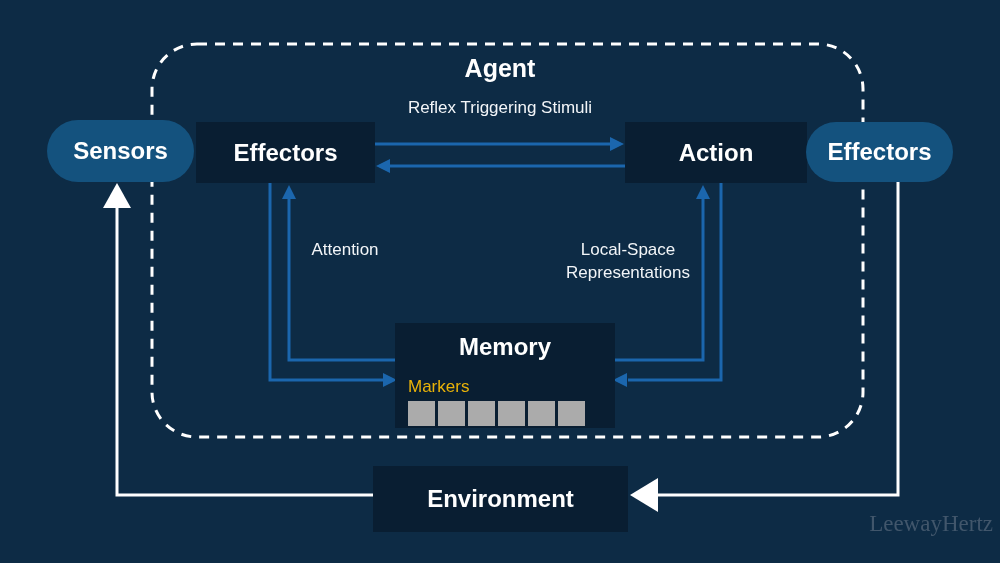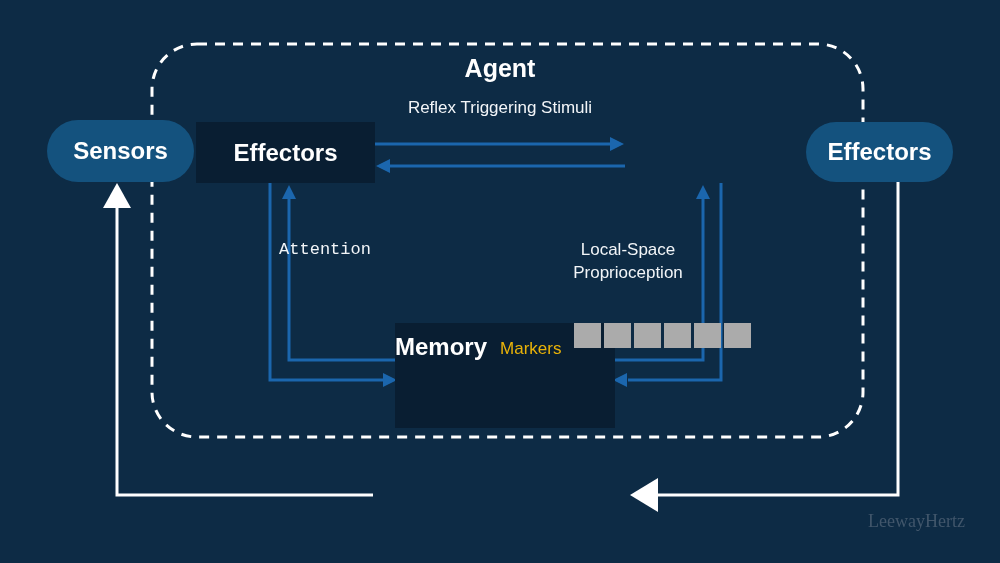--- a/index.html
+++ b/index.html
@@ -15,29 +15,29 @@
   .pill{background:#14527e;border-radius:31px;}
   .node-title{font-weight:bold;font-size:24px;color:#fff;white-space:nowrap;}
   .edge-label{
     position:absolute;z-index:3;font-size:17px;color:#f2f5f8;
     text-align:center;white-space:pre-line;line-height:23px;
   }
   .agent-title{
     position:absolute;z-index:3;left:400px;top:54px;width:200px;
     text-align:center;font-size:25px;font-weight:bold;color:#fff;
   }
-  .memory-box{flex-direction:row;align-items:flex-start;justify-content:flex-start;}
+  .memory-box{flex-direction:column;align-items:flex-start;justify-content:flex-start;}
   .memory-title{width:100%;text-align:center;margin-top:10px;}
   .markers-label{font-size:17px;color:#eab308;margin:16px 0 4px 13px;}
   .marker-squares{display:flex;gap:3px;margin-left:13px;}
   .marker-square{width:27px;height:25px;background:#ababab;}
   .watermark{
     position:absolute;z-index:3;left:868px;top:511px;width:125px;
     font-family:"Liberation Serif","DejaVu Serif",serif;
-    font-size:18px;color:#41566b;text-align:left;
+    font-size:23px;color:#41566b;text-align:right;
   }
 </style>
 </head>
 <body>
 
 <div class="canvas">
 
   <svg class="connectors" width="1000" height="563" viewBox="0 0 1000 563">
 
     <rect x="152" y="44" width="711" height="393" rx="45" fill="none" stroke="#ffffff" stroke-width="3" stroke-dasharray="10 8"></rect>
@@ -86,44 +86,50 @@
   <div class="agent-title">Agent</div>
 
   <div class="node pill" style="left:47px;top:120px;width:147px;height:62px;">
     <span class="node-title">Sensors</span>
   </div>
 
   <div class="node darkbox" style="left:196px;top:122px;width:179px;height:61px;">
     <span class="node-title">Effectors</span>
   </div>
 
+  <div class="node darkbox" style="left:625px;top:122px;width:182px;height:61px;">
+    <span class="node-title">Action</span>
+  </div>
 
   <div class="node pill" style="left:806px;top:122px;width:147px;height:60px;border-radius:30px;text-align:center;">
     <span class="node-title">Effectors</span>
   </div>
 
   <div class="node darkbox memory-box" style="left:395px;top:323px;width:220px;height:105px;">
     <div class="node-title memory-title">Memory</div>
     <div class="markers-label">Markers</div>
     <div class="marker-squares">
         <div class="marker-square"></div>
         <div class="marker-square"></div>
         <div class="marker-square"></div>
         <div class="marker-square"></div>
         <div class="marker-square"></div>
         <div class="marker-square"></div>
       </div>
   </div>
 
+  <div class="node darkbox" style="left:373px;top:466px;width:255px;height:66px;">
+    <span class="node-title">Environment</span>
+  </div>
 
   <div class="edge-label" style="left:350px;top:96px;width:300px;">Reflex Triggering Stimuli</div>
 
 
 
-  <div class="edge-label" style="left:275px;top:238px;width:100px;font-family:Liberation Mono, monospace;">Attention</div>
+  <div class="edge-label" style="left:295px;top:238px;width:100px;">Attention</div>
 
   <div class="edge-label" style="left:543px;top:238px;width:170px;">Local-Space
-Proprioception</div>
+Representations</div>
 
 
   <div class="watermark">LeewayHertz</div>
 
 </div>
 
 </body></html>

